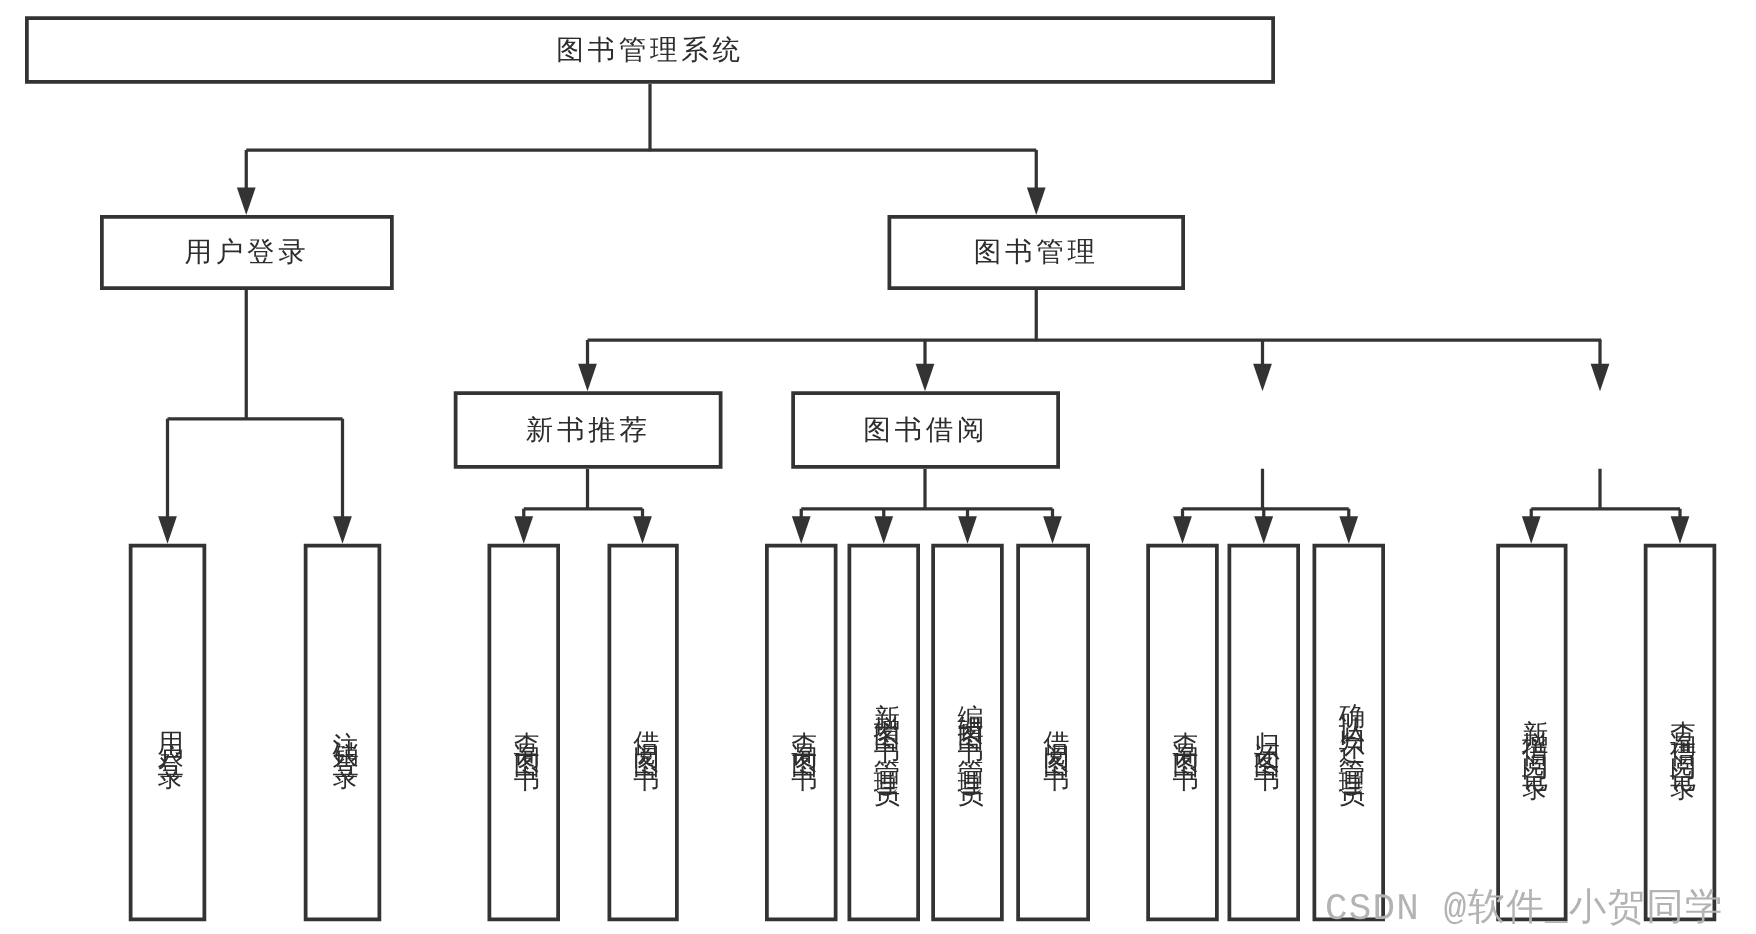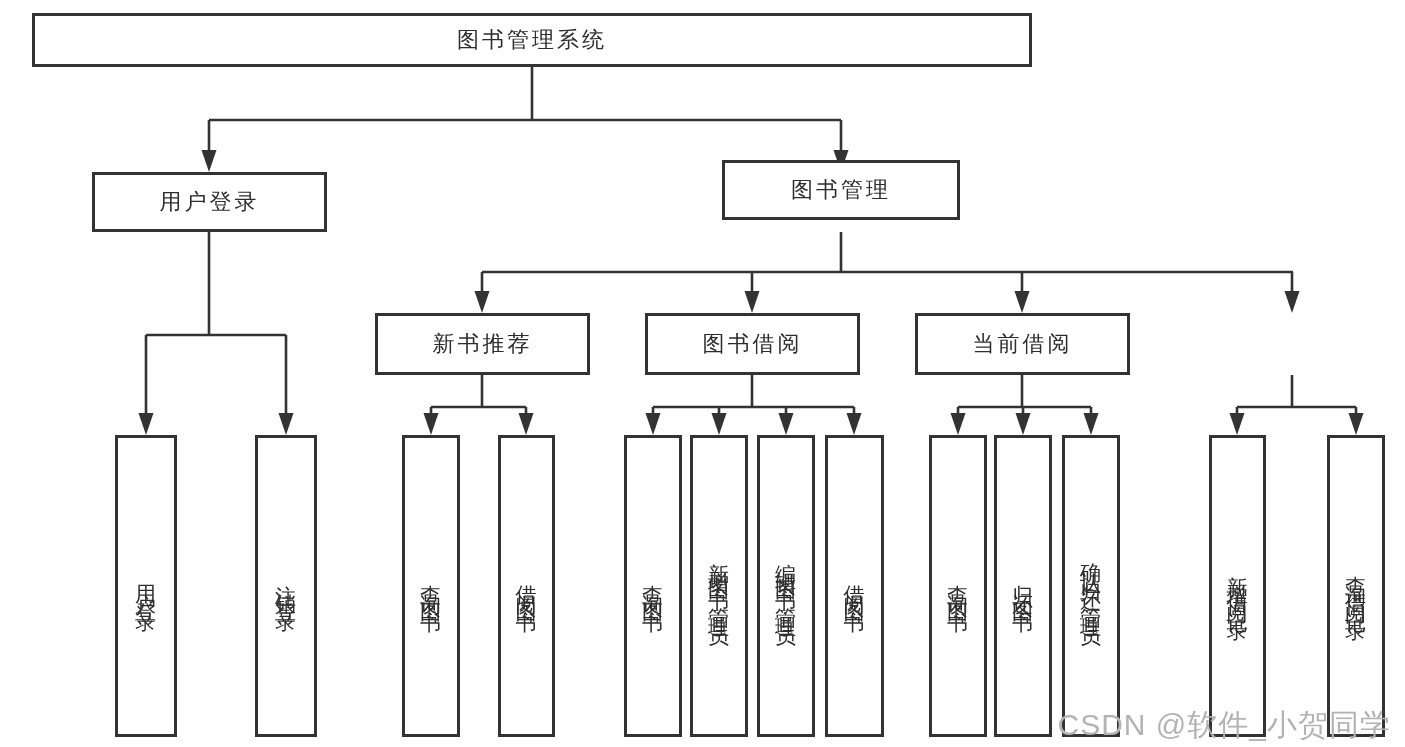--- a/index.html
+++ b/index.html
@@ -5,24 +5,23 @@
   html, body {
     margin: 0;
     padding: 0;
     background: #ffffff;
   }
   #stage {
     position: relative;
     width: 1384px;
     height: 747px;
     background: var(--box-bg, #ffffff);
-    font-family: Liberation Sans, sans-serif;
+    font-family: Liberation Mono, monospace;
     color: var(--text, #2d2d2d);
     overflow: hidden;
-    margin-left: 12px;
   }
   #connectors {
     position: absolute;
     left: 0;
     top: 0;
     z-index: 1;
   }
   #connectors .ln {
     stroke: var(--line, #333333);
     stroke-width: 2.6;
@@ -133,33 +132,30 @@
     <polygon class="ah" points="1336.5,413 1351.5,413 1344,435"></polygon>
   </svg>
 
   <div class="box" style="left:20px; top:13px; width:1000px; height:54px">
     <span class="hlabel">图书管理系统</span>
   </div>
 
   <div class="box" style="left:80px; top:172px; width:235px; height:60px">
     <span class="hlabel">用户登录</span>
   </div>
-  <div class="box" style="left:710px; top:160px; width:238px; height:60px">
+  <div class="box" style="left:710px; top:172px; width:238px; height:60px">
     <span class="hlabel">图书管理</span>
   </div>
 
   <div class="box" style="left:633px; top:313px; width:215px; height:62px">
     <span class="hlabel">图书借阅</span>
   </div>
   <div class="box" style="left:363px; top:313px; width:215px; height:62px">
     <span class="hlabel">新书推荐</span>
   </div>
-  <div class="box" style="left:903px; top:313px; width:215px; height:62px">
-    <span class="hlabel">当前借阅</span>
-  </div>
 
   <div class="box" style="left:103px; top:435px; width:62px; height:302px">
     <span class="vtext">用户登录</span>
   </div>
   <div class="box" style="left:243px; top:435px; width:62px; height:302px">
     <span class="vtext">注销登录</span>
   </div>
 
   <div class="box" style="left:390px; top:435px; width:58px; height:302px">
     <span class="vtext">查询图书</span>

